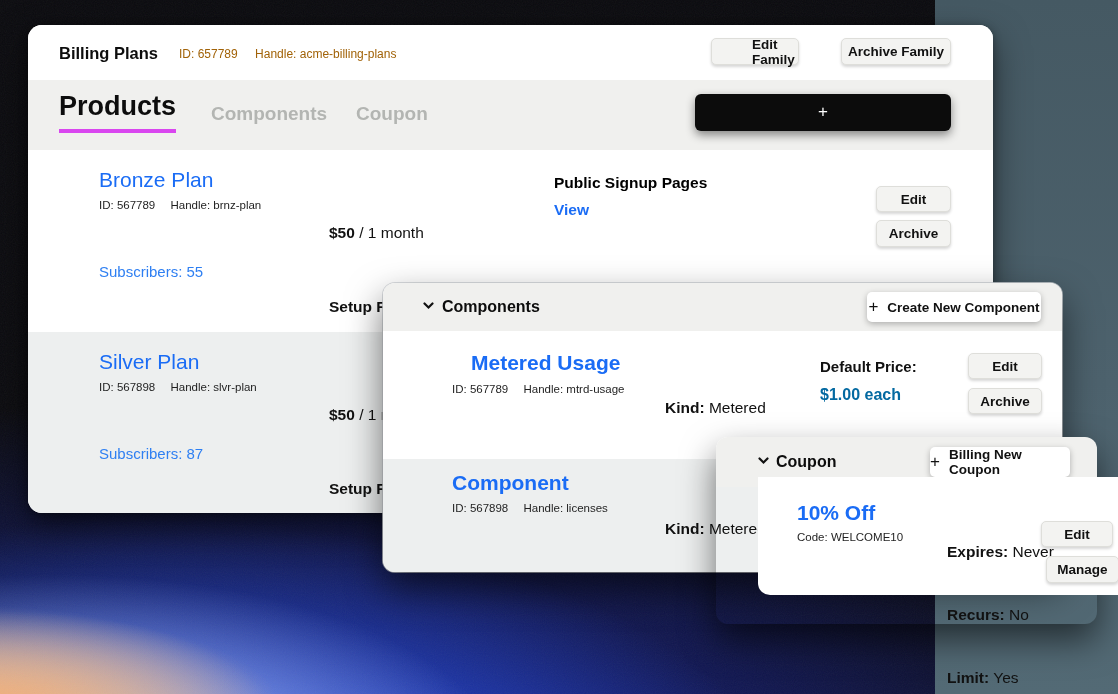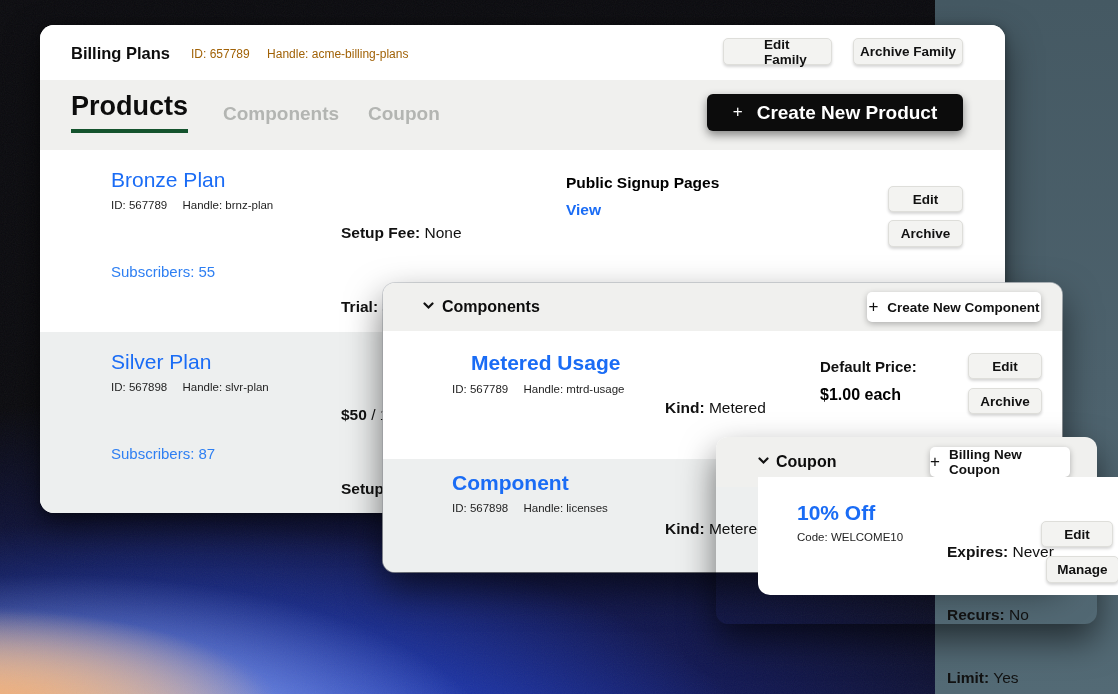--- a/index.html
+++ b/index.html
@@ -31,28 +31,28 @@
     box-shadow:0 4px 10px rgba(0,0,0,.45);cursor:pointer;}
   .btn-white{position:absolute;display:flex;align-items:center;justify-content:center;gap:9px;
     background:#fff;border-radius:5px;font-weight:bold;font-size:13.5px;color:#111;
     box-shadow:0 2px 6px rgba(0,0,0,.28);cursor:pointer;}
   .plus{font-weight:normal;font-size:17px;line-height:1;position:relative;top:-1px;}
   .blue{color:#1a6cf5;}
   .b{font-weight:bold;}
   .pre{white-space:pre-wrap;}
 
   
-  #family-card{left:40px;top:25px;width:965px;height:488px;overflow:hidden;}
+  #family-card{left:28px;top:25px;width:965px;height:488px;overflow:hidden;}
   .fam-header{position:absolute;left:0;top:0;width:100%;height:55px;background:#fff;}
   .fam-title{position:absolute;left:31px;top:19px;font-size:16.5px;font-weight:bold;color:#0d0d0d;}
   .fam-meta{position:absolute;left:151px;top:22px;font-size:12px;color:#a16207;}
   .fam-meta span{margin-right:14px;}
   .tabbar{position:absolute;left:0;top:55px;width:100%;height:70px;}
   .tab-active{position:absolute;left:31px;top:11px;font-size:27px;font-weight:bold;color:#0d0d0d;
-    padding-bottom:7px;border-bottom:4px solid #14532d;cursor:pointer;}
+    padding-bottom:7px;border-bottom:4px solid #d946ef;cursor:pointer;}
   .tab{position:absolute;top:23px;font-size:19px;font-weight:bold;color:#b3b5b2;cursor:pointer;}
   .tab-components{left:183px;}
   .tab-coupon{left:328px;}
   .create-product{left:667px;top:14px;width:256px;height:37px;}
 
   .prod-row{position:absolute;left:0;width:100%;}
   .row-bronze{top:125px;height:182px;background:#fff;}
   .row-silver{top:307px;height:181px;background:#edefef;}
   .p-name{position:absolute;left:71px;top:18px;font-size:21px;font-weight:normal;color:#1a6cf5;cursor:pointer;}
   .p-meta{position:absolute;left:71px;top:49px;font-size:11.5px;color:#1f1f1f;}
@@ -74,21 +74,21 @@
   .comp-header .sec-title{left:59px;}
   .create-component{left:484px;top:9px;width:174px;height:30px;}
   .comp-row{position:absolute;left:0;width:100%;}
   .row-metered{top:48px;height:128px;background:#fff;}
   .row-licenses{top:176px;height:113px;background:#edefef;}
   .c-name{position:absolute;left:69px;font-size:21px;font-weight:bold;color:#1a6cf5;cursor:pointer;}
   .c-meta{position:absolute;left:69px;font-size:11.5px;color:#1f1f1f;}
   .c-meta span{margin-right:12px;}
   .c-details{position:absolute;left:282px;font-size:15.5px;line-height:22px;color:#111;}
   .c-defprice-label{position:absolute;left:437px;top:27px;font-size:15px;font-weight:bold;color:#111;}
-  .c-defprice-value{position:absolute;left:437px;top:55px;font-size:16px;font-weight:bold;color:#000000;}
+  .c-defprice-value{position:absolute;left:437px;top:55px;font-size:16px;font-weight:bold;color:#0369a1;}
   .c-edit{left:585px;top:22px;width:74px;height:26px;}
   .c-archive{left:585px;top:57px;width:74px;height:26px;}
   .row-metered .c-name{top:20px;margin-left:19px;} .row-metered .c-meta{top:52px;} .row-metered .c-details{top:22px;}
   .row-licenses .c-name{top:12px;} .row-licenses .c-meta{top:43px;} .row-licenses .c-details{top:15px;}
 
   
   #coupon-card{left:716px;top:437px;width:381px;height:187px;border-radius:12px;background:transparent;
     box-shadow:0 16px 34px rgba(0,0,0,.55);}
   .coup-header{position:absolute;left:0;top:0;width:100%;height:50px;border-radius:12px 12px 0 0;}
   .coup-header .sec-chevron{left:42px;top:20px;}
@@ -116,42 +116,42 @@
   <div class="bg-band"></div>
 
   <div class="card" id="family-card">
 
     <div class="fam-header">
       <div class="fam-title">Billing Plans</div>
       <div class="fam-meta">
         <span>ID: 657789</span>
         <span>Handle: acme-billing-plans</span>
       </div>
-      <div class="btn-gray" style="left:683px;top:13px;width:109px;height:27px;padding-left:40px;">Edit Family</div>
+      <div class="btn-gray" style="left:683px;top:13px;width:88px;height:27px;padding-left:40px;">Edit Family</div>
       <div class="btn-gray" style="left:813px;top:13px;width:110px;height:27px;text-align:right;">Archive Family</div>
     </div>
 
     <div class="tabbar graybar">
       <div class="tab-active">Products</div>
       <div class="tab tab-components">Components</div>
       <div class="tab tab-coupon">Coupon</div>
       <div class="btn-black create-product">
         <span class="plus">+</span>
-        <span>Create New Product</span>
       </div>
     </div>
 
     <div class="prod-row row-bronze">
       <div class="p-name">Bronze Plan</div>
       <div class="p-meta">
         <span>ID: 567789</span>
         <span>Handle: brnz-plan</span>
       </div>
       <div class="p-subs">Subscribers: 55</div>
       <div class="p-details pre">
+        <div><span class="b">$50</span><span> / 1 month</span></div>
         <div><span class="b">Setup Fee:</span><span> None</span></div>
         <div><span class="b">Trial:</span><span> $0 for 14 days</span></div>
         <div><span class="b">Expires:</span><span> Never</span></div>
         
         
       </div>
       <div class="p-signup">
         <span class="b">Public Signup Pages</span>
         <span class="link">View</span>
       </div>

